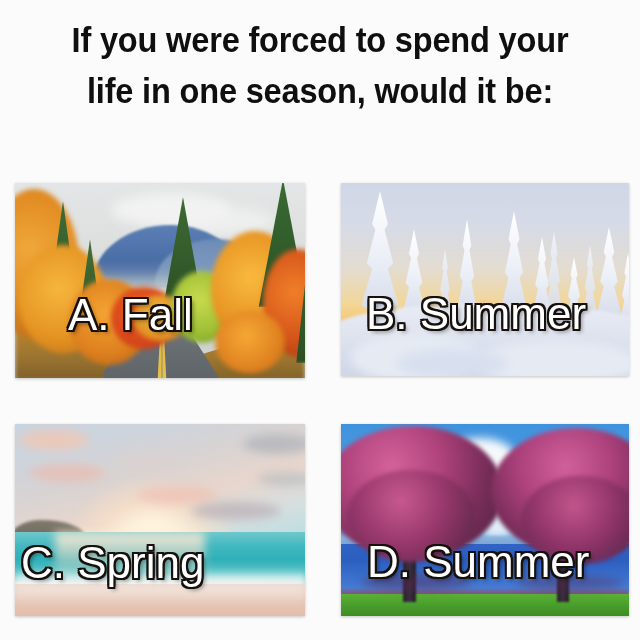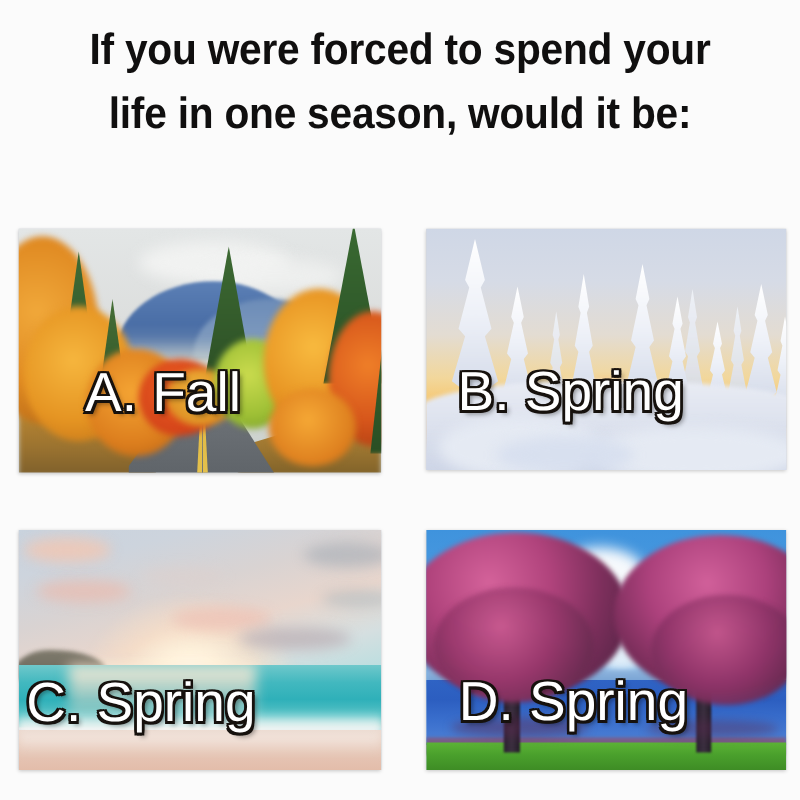--- a/index.html
+++ b/index.html
@@ -297,21 +297,21 @@
     <div class="layer win-tree" style="left:218px;top:74px;width:30px;height:82px;"></div>
     <div class="layer win-tree" style="left:246px;top:44px;width:44px;height:114px;"></div>
     <div class="layer win-tree" style="left:272px;top:70px;width:30px;height:90px;"></div>
 
     <div class="layer win-ground"></div>
     <div class="layer win-drift" style="left:10px;top:150px;width:130px;height:50px;"></div>
     <div class="layer win-drift" style="left:130px;top:158px;width:170px;height:44px;"></div>
     <div class="layer win-drift" style="left:56px;top:166px;width:110px;height:30px;background:#d3dcee;opacity:.7;"></div>
   </div>
 </div>
-<div class="panel-label" id="label-winter">B. Spring</div>
+<div class="panel-label" id="label-winter">B. Summer</div>
 
 <div class="panel" id="panel-summer">
   <div class="scene">
     <div class="layer sum-sky"></div>
     <div class="layer sum-glow"></div>
 
     <div class="layer sum-cloud" style="left:4px;top:6px;width:70px;height:20px;background:#f0c7b4;opacity:.85;"></div>
     <div class="layer sum-cloud" style="left:14px;top:40px;width:76px;height:18px;background:#e9bcb0;opacity:.75;"></div>
     <div class="layer sum-cloud" style="left:98px;top:30px;width:66px;height:14px;background:#ddd0cd;opacity:.6;"></div>
     <div class="layer sum-cloud" style="left:122px;top:62px;width:80px;height:18px;background:#eec3b6;opacity:.8;"></div>
@@ -346,13 +346,13 @@
 
     <div class="layer spr-canopy" style="left:-18px;top:2px;width:180px;height:132px;background:radial-gradient(circle at 38% 30%,#d4629a 0%,#b0437c 34%,#7d2f5c 62%,#43203c 100%);"></div>
     <div class="layer spr-canopy" style="left:6px;top:46px;width:128px;height:92px;background:radial-gradient(circle at 42% 34%,#c85a90 0%,#98386c 45%,#4c2440 100%);opacity:.95;"></div>
     <div class="layer spr-canopy" style="left:150px;top:4px;width:170px;height:128px;background:radial-gradient(circle at 44% 30%,#d1609a 0%,#ac417c 36%,#782d59 64%,#3f1f39 100%);"></div>
     <div class="layer spr-canopy" style="left:180px;top:52px;width:120px;height:88px;background:radial-gradient(circle at 44% 34%,#c2568c 0%,#91356a 46%,#48223e 100%);opacity:.95;"></div>
 
     <div class="layer" style="left:20px;top:150px;width:110px;height:16px;background:rgba(90,40,80,.45);border-radius:50%;filter:blur(4px);"></div>
     <div class="layer" style="left:176px;top:152px;width:106px;height:14px;background:rgba(90,40,80,.4);border-radius:50%;filter:blur(4px);"></div>
   </div>
 </div>
-<div class="panel-label" id="label-spring">D. Spring</div>
+<div class="panel-label" id="label-spring">D. Summer</div>
 
 </body></html>

